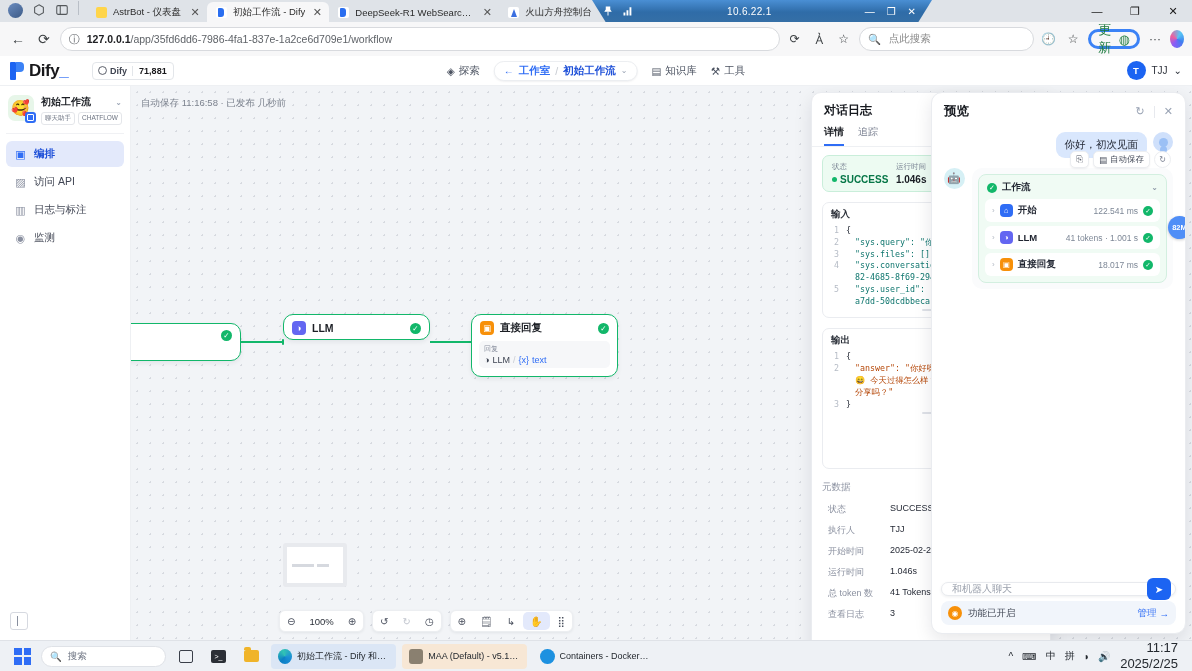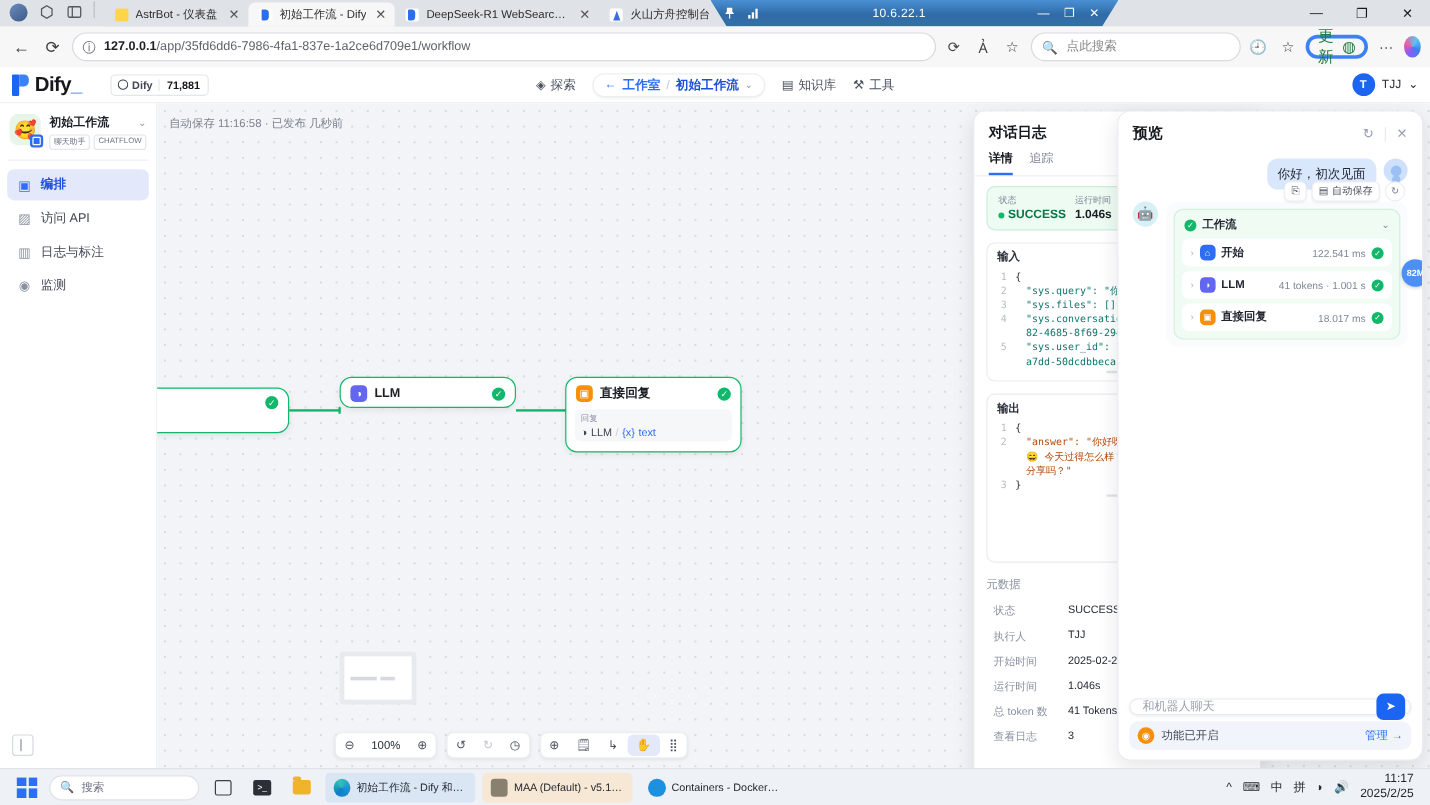--- a/index.html
+++ b/index.html
@@ -254,21 +254,21 @@
   .taskbar { position: absolute; left: 0; right: 0; bottom: 0; height: 31px; background: #eef1f5; display: flex; align-items: center; padding: 0 8px; gap: 6px; border-top: 1px solid #dfe2e7; }
   .winlogo { width: 17px; height: 17px; display: grid; grid-template-columns: 1fr 1fr; grid-template-rows: 1fr 1fr; gap: 2px; margin: 0 4px 0 6px; }
   .winlogo i { background: #2f6df5; display: block; }
   .tb-search { width: 125px; height: 21px; background: #fff; border: 1px solid #dfe2e7; border-radius: 11px; display: flex; align-items: center; gap: 6px; padding: 0 8px; font-size: 9.5px; color: #6b7280; }
   .tb-icon { width: 21px; height: 21px; display: flex; align-items: center; justify-content: center; margin: 0 3px; }
   .tb-app { height: 25px; display: flex; align-items: center; gap: 5px; padding: 0 7px; border-radius: 4px; font-size: 9px; color: #24292f; max-width: 125px; }
   .tb-app.active { background: #dbe6f5; }
   .tb-app.warm { background: #f7e7d5; }
   .tb-app .lbl { overflow: hidden; white-space: nowrap; text-overflow: ellipsis; }
   .tb-right { margin-left: auto; display: flex; align-items: center; gap: 9px; padding-right: 6px; font-size: 10px; color: #24292f; }
-  .tb-clock { text-align: right; font-size: 10px; line-height: 1.25; color: #24292f; }
+  .tb-clock { text-align: right; font-size: 13px; line-height: 1.25; color: #24292f; }
   .ico-sq { width: 14px; height: 13px; border: 1.5px solid #3a3f49; border-radius: 2px; display: block; }
   .ico-folder { width: 15px; height: 12px; background: #f0b429; border-radius: 2px 2px 2px 2px; position: relative; }
   .ico-folder::before { content:""; position:absolute; top:-3px; left:0; width:7px; height:3px; background:#f0b429; border-radius:2px 2px 0 0; }
   .ico-term { width: 15px; height: 13px; background: #2b2f36; border-radius: 2px; color: #fff; font-size: 7px; display: flex; align-items: center; justify-content: center; }
   .edge-ico { width: 15px; height: 15px; border-radius: 50%; background: conic-gradient(from 220deg,#0b7ec4,#32c3b4,#1c8fd6,#0b7ec4); }
   .maa-ico { width: 15px; height: 15px; border-radius: 3px; background: #8a8070; }
   .docker-ico { width: 15px; height: 15px; border-radius: 50%; background: #1d91e0; }
 </style>
 </head>
 <body>

